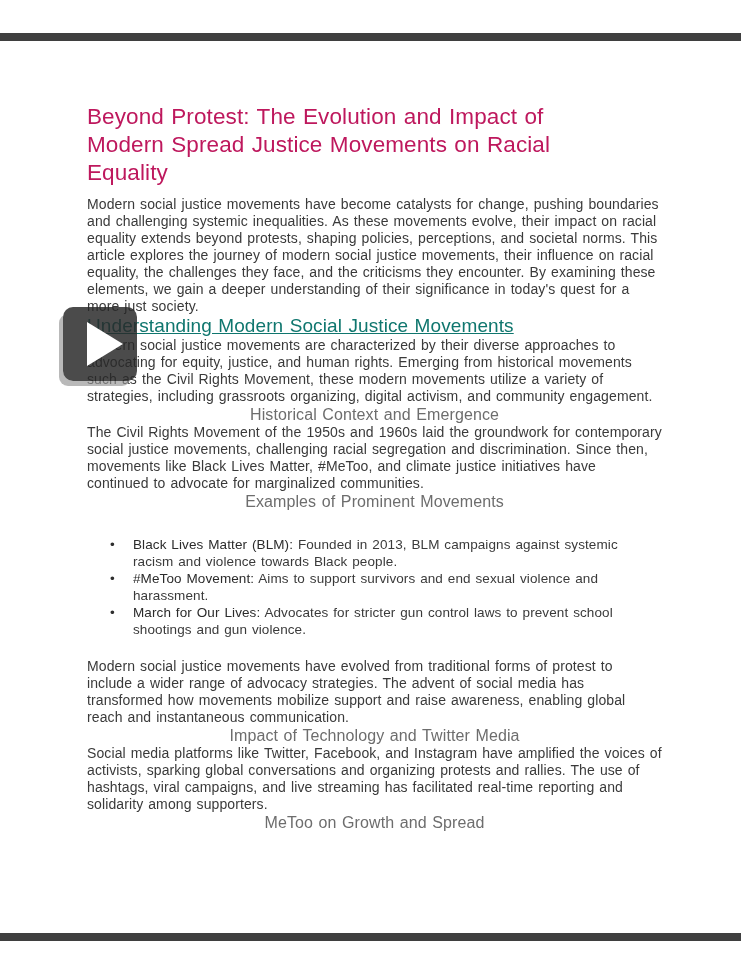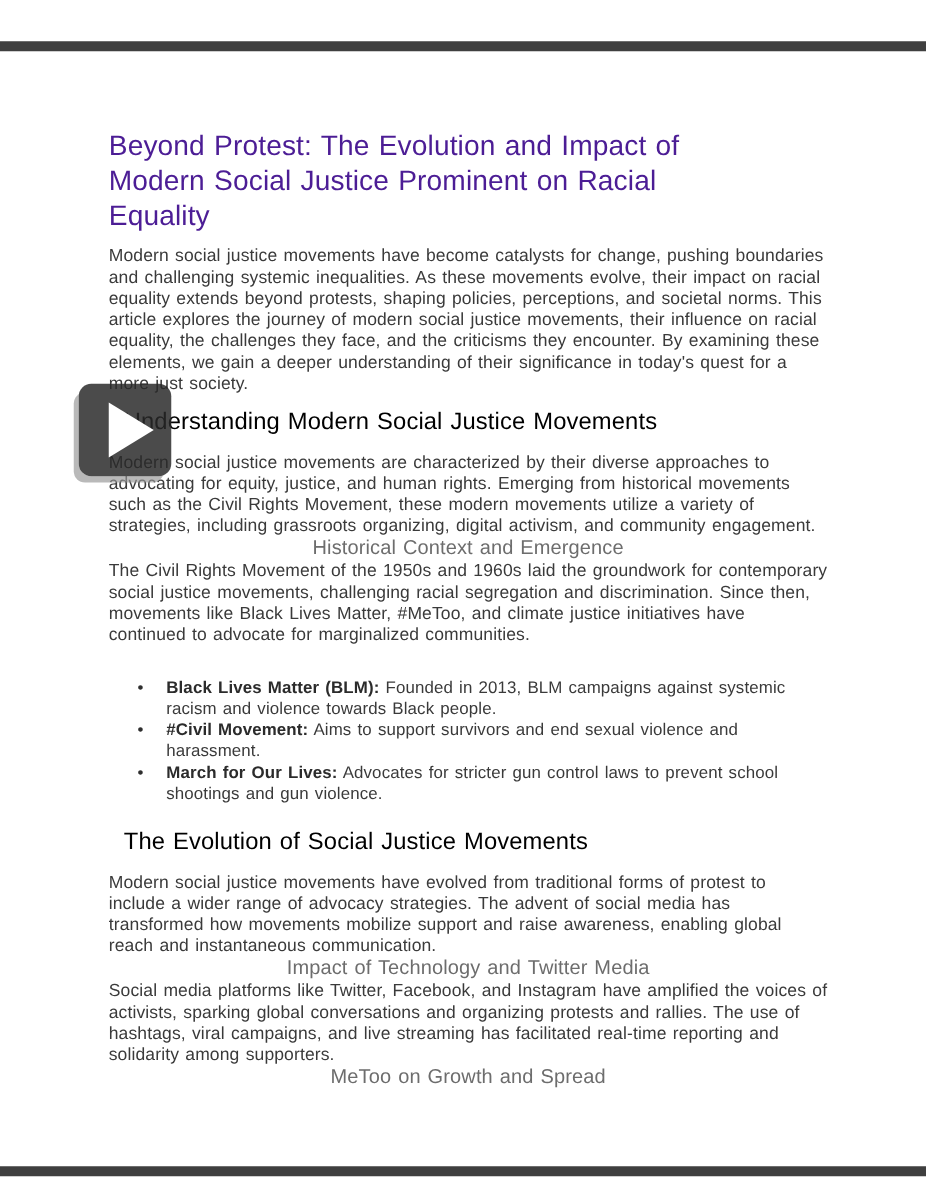--- a/index.html
+++ b/index.html
@@ -34,37 +34,38 @@
     top: 103px;
     width: 575px;
     word-spacing: 1px;
     letter-spacing: 0.1px;
   }
 
   .title {
     font-size: 22.5px;
     line-height: 28px;
     font-weight: 400;
-    color: #4c1d95;
+    color: #be185d;
     margin: 0 0 9px 0;
   }
 
   p.body {
     font-size: 14px;
     line-height: 17px;
     margin: 0;
     color: #3a3a3a;
   }
 
   h2.section-heading {
     font-size: 19px;
     line-height: 22px;
     font-weight: 400;
-    color: #000000;
-    margin: 12px;
+    color: #0f766e;
+    margin: 0;
+    text-decoration: underline;
   }
 
   h3.sub-heading {
     font-size: 16px;
     line-height: 19px;
     font-weight: 400;
     color: #6d6d6d;
     margin: 0;
     text-align: center;
   }
@@ -82,21 +83,21 @@
     color: #3a3a3a;
   }
   ul.bullet-list li .dot::before {
     content: "\2022";
     position: absolute;
     left: 23px;
     top: 0;
     color: #2e2e2e;
   }
   ul.bullet-list li b {
-    font-weight: 700;
+    font-weight: 400;
     color: #2b2b2b;
   }
 
   
   .play-overlay {
     position: absolute;
     left: 63px;
     top: 307px;
     width: 74px;
     height: 74px;
@@ -118,46 +119,46 @@
 </style>
 </head>
 <body>
 
 <div class="letterbox top"></div>
 
 <div class="page">
 
   <h1 class="title">
     <div>Beyond Protest: The Evolution and Impact of</div>
-    <div>Modern Social Justice Prominent on Racial</div>
+    <div>Modern Spread Justice Movements on Racial</div>
     <div>Equality</div>
   </h1>
 
   <p class="body">Modern social justice movements have become catalysts for change, pushing boundaries and challenging systemic inequalities. As these movements evolve, their impact on racial equality extends beyond protests, shaping policies, perceptions, and societal norms. This article explores the journey of modern social justice movements, their influence on racial equality, the challenges they face, and the criticisms they encounter. By examining these elements, we gain a deeper understanding of their significance in today's quest for a more just society.</p>
 
   <h2 class="section-heading">Understanding Modern Social Justice Movements</h2>
   <p class="body">Modern social justice movements are characterized by their diverse approaches to advocating for equity, justice, and human rights. Emerging from historical movements such as the Civil Rights Movement, these modern movements utilize a variety of strategies, including grassroots organizing, digital activism, and community engagement.</p>
 
   <h3 class="sub-heading">Historical Context and Emergence</h3>
   <p class="body">The Civil Rights Movement of the 1950s and 1960s laid the groundwork for contemporary social justice movements, challenging racial segregation and discrimination. Since then, movements like Black Lives Matter, #MeToo, and climate justice initiatives have continued to advocate for marginalized communities.</p>
 
+  <h3 class="sub-heading">Examples of Prominent Movements</h3>
 
   <ul class="bullet-list">
     <li>
       <span class="dot"></span><b>Black Lives Matter (BLM):</b><span> Founded in 2013, BLM campaigns against systemic racism and violence towards Black people.</span>
     </li>
     <li>
-      <span class="dot"></span><b>#Civil Movement:</b><span> Aims to support survivors and end sexual violence and harassment.</span>
+      <span class="dot"></span><b>#MeToo Movement:</b><span> Aims to support survivors and end sexual violence and harassment.</span>
     </li>
     <li>
       <span class="dot"></span><b>March for Our Lives:</b><span> Advocates for stricter gun control laws to prevent school shootings and gun violence.</span>
     </li>
   </ul>
 
-  <h2 class="section-heading">The Evolution of Social Justice Movements</h2>
   <p class="body">Modern social justice movements have evolved from traditional forms of protest to include a wider range of advocacy strategies. The advent of social media has transformed how movements mobilize support and raise awareness, enabling global reach and instantaneous communication.</p>
 
   <h3 class="sub-heading">Impact of Technology and Twitter Media</h3>
   <p class="body">Social media platforms like Twitter, Facebook, and Instagram have amplified the voices of activists, sparking global conversations and organizing protests and rallies. The use of hashtags, viral campaigns, and live streaming has facilitated real-time reporting and solidarity among supporters.</p>
 
   <h3 class="sub-heading">MeToo on Growth and Spread</h3>
 
 </div>
 
 <div class="play-overlay">

